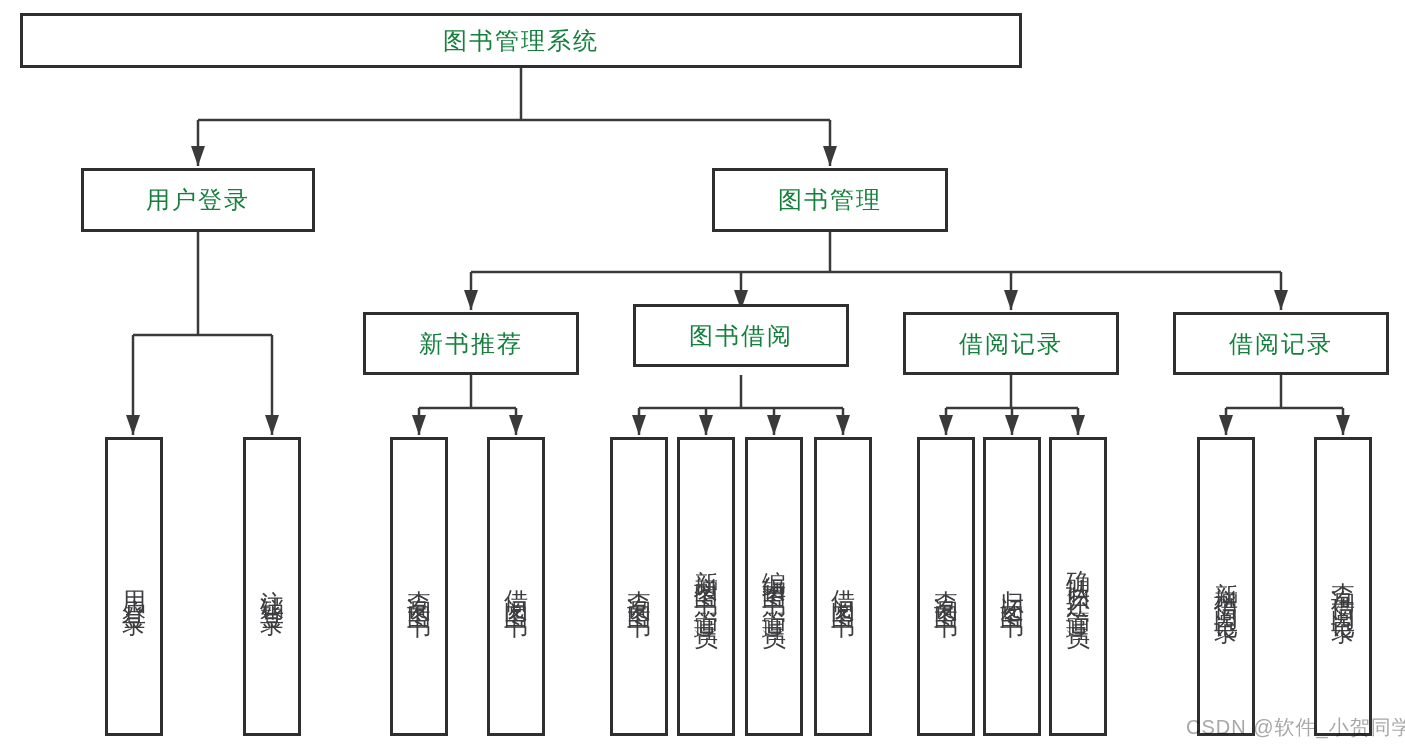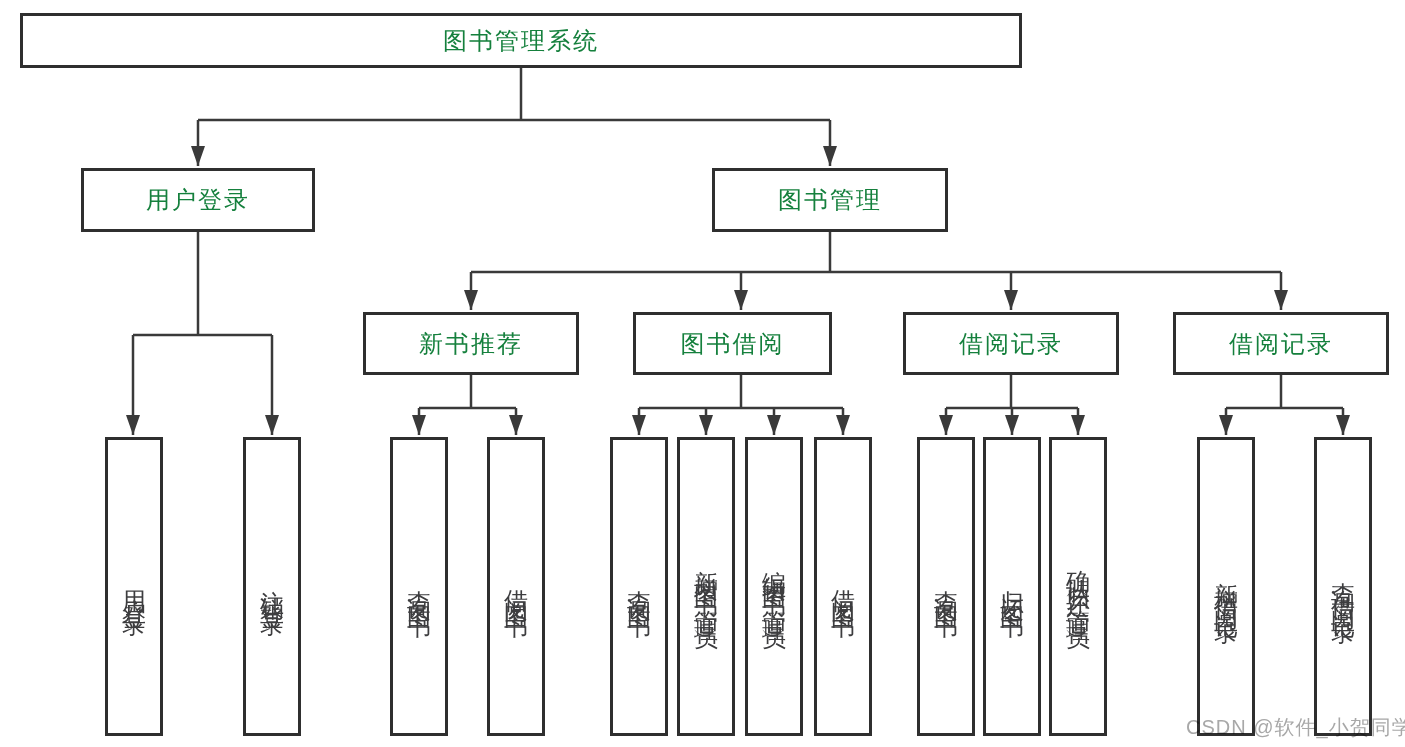--- a/index.html
+++ b/index.html
@@ -114,21 +114,21 @@
   <div class="node hbox" style="left:81px;top:168px;width:234px;height:64px">
     <span>用户登录</span>
   </div>
   <div class="node hbox" style="left:712px;top:168px;width:236px;height:64px">
     <span>图书管理</span>
   </div>
 
   <div class="node hbox" style="left:363px;top:312px;width:216px;height:63px">
     <span>新书推荐</span>
   </div>
-  <div class="node hbox" style="left:633px;top:312px;width:199px;height:63px">
+  <div class="node hbox" style="left:633px;top:304px;width:216px;height:63px">
     <span>图书借阅</span>
   </div>
   <div class="node hbox" style="left:903px;top:312px;width:216px;height:63px">
     <span>借阅记录</span>
   </div>
   <div class="node hbox" style="left:1173px;top:312px;width:216px;height:63px">
     <span>借阅记录</span>
   </div>
 
   <div class="node vbox" style="left:105px;top:437px;width:58px;height:299px">

